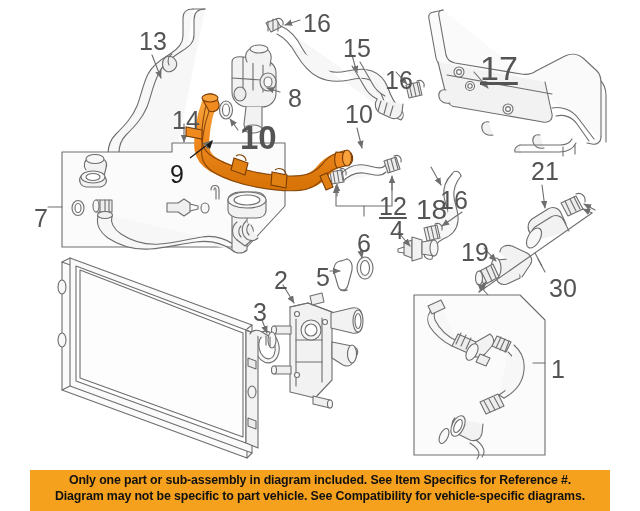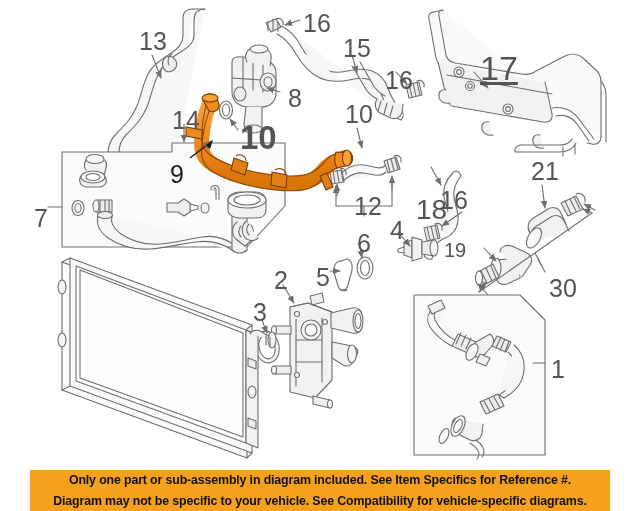--- a/index.html
+++ b/index.html
@@ -3,21 +3,21 @@
 <meta charset="utf-8">
 <style>
   html,body{margin:0;padding:0;background:#ffffff;}
   body{width:640px;height:511px;position:relative;overflow:hidden;
        font-family:"Liberation Sans",sans-serif;}
   #diagram-root{position:absolute;left:0;top:0;width:536px;height:511px;}
   svg#parts-svg{position:absolute;left:0;top:0;}
   .callout{position:absolute;color:#545454;font-weight:400;line-height:1;
            font-family:"Liberation Sans",sans-serif;-webkit-user-select:none;user-select:none;}
   #disclaimer-banner{position:absolute;left:30px;top:470px;width:580px;height:41px;
-       background:#F5A11E;display:flex;flex-direction:column;justify-content:space-between;
+       background:#F5A11E;display:flex;flex-direction:column;justify-content:flex-start;
        align-items:center;box-sizing:border-box;padding:2px 4px;}
   #disclaimer-banner div{color:#111111;font-weight:bold;font-size:12.4px;
        letter-spacing:-0.15px;line-height:16px;white-space:nowrap;}
 </style>
 </head>
 <body>
 
 <div id="diagram-root">
 
   <svg id="parts-svg" width="640" height="511" viewBox="0 0 640 511">
@@ -454,30 +454,30 @@
   <div class="callout" style="left:343px;top:36px;font-size:25px;">15</div>
   <div class="callout" style="left:480px;top:51px;font-size:34px;text-decoration:underline;">17</div>
   <div class="callout" style="left:385px;top:68px;font-size:25px;">16</div>
   <div class="callout" style="left:288px;top:86px;font-size:25px;">8</div>
   <div class="callout" style="left:345px;top:102px;font-size:25px;">10</div>
   <div class="callout" style="left:172px;top:108px;font-size:25px;">14</div>
   <div class="callout" style="left:240px;top:121px;font-size:33px;font-weight:bold;">10</div>
   <div class="callout" style="left:416px;top:160px;font-size:28px;margin-top:36px;">18</div>
   <div class="callout" style="left:531px;top:159px;font-size:25px;">21</div>
   <div class="callout" style="left:170px;top:162px;font-size:25px;color:#1a1a1a;">9</div>
-  <div class="callout" style="left:354px;top:194px;font-size:25px;">12</div>
+  <div class="callout" style="left:379px;top:194px;font-size:25px;text-decoration:underline;">12</div>
   <div class="callout" style="left:34px;top:206px;font-size:25px;">7</div>
   <div class="callout" style="left:440px;top:188px;font-size:25px;">16</div>
   <div class="callout" style="left:357px;top:231px;font-size:25px;">6</div>
   <div class="callout" style="left:390px;top:218px;font-size:25px;">4</div>
-  <div class="callout" style="left:444px;top:240px;font-size:20px;">19</div>
+  <div class="callout" style="left:461px;top:240px;font-size:25px;">19</div>
   <div class="callout" style="left:549px;top:276px;font-size:25px;">30</div>
   <div class="callout" style="left:274px;top:268px;font-size:25px;">2</div>
   <div class="callout" style="left:316px;top:265px;font-size:25px;">5</div>
   <div class="callout" style="left:253px;top:300px;font-size:25px;">3</div>
   <div class="callout" style="left:551px;top:357px;font-size:25px;">1</div>
 
 </div>
 
 <div id="disclaimer-banner">
   <div>Only one part or sub-assembly in diagram included. See Item Specifics for Reference #.</div>
-  <div>Diagram may not be specific to your vehicle. See Compatibility for vehicle-specific diagrams.</div>
+  <div>Diagram may not be specific to part vehicle. See Compatibility for vehicle-specific diagrams.</div>
 </div>
 
 </body></html>

